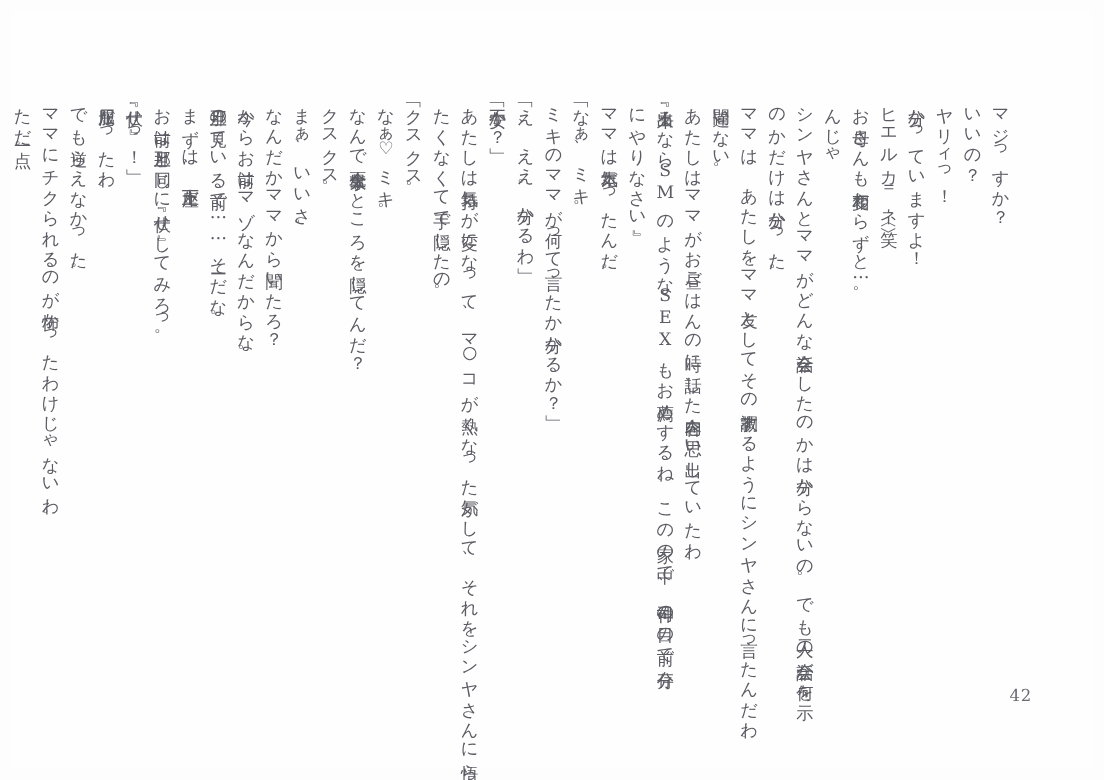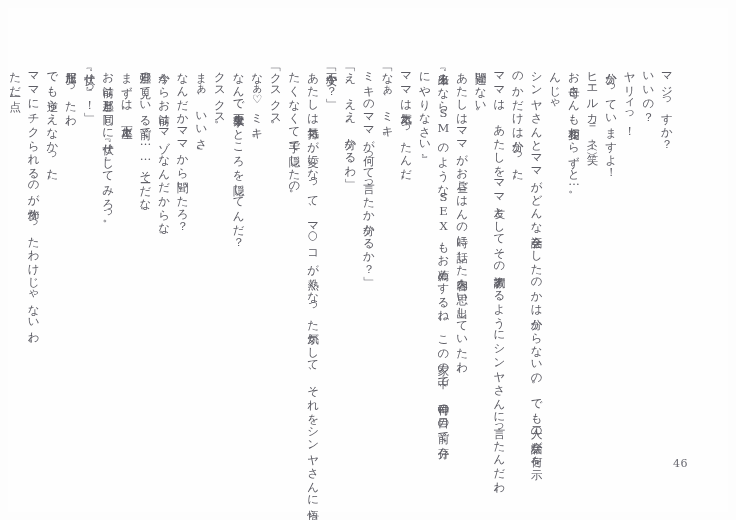--- a/index.html
+++ b/index.html
@@ -59,15 +59,15 @@
     color: #6a6a72;
     letter-spacing: 0.5px;
   }
 </style>
 </head>
 <body>
 
 <div class="page">
   <div class="paper">
     <div class="text-block" id="textBlock"><span class="line">マジっすか？</span><span class="line">いいの？</span><span class="line">ヤリィっ！</span><span class="line">分かっていますよ！</span><span class="line">ヒエルカ＝ネ〈笑〉</span><span class="line">お母さんも相変わらずと…。</span><span class="line">んじゃ</span><span class="line">シンヤさんとママがどんな会話をしたのかは分からないの。でも二人の会話が何を示</span><span class="line">のかだけは分かった。</span><span class="line">ママは　あたしをママ友としてその調教するようにシンヤさんに言ったんだわ。</span><span class="line">間違いない。</span><span class="line">あたしはママがお昼ごはんの時に話した内容を思い出していたわ。</span><span class="line">『出来るならSMのようなSEXもお薦めするね。この家の中で、伸司の目の前で存分</span><span class="line">にやりなさい』</span><span class="line">ママは本気だったんだ。</span><span class="line">「なぁ、ミキ。</span><span class="line">ミキのママが何って言ったか分かるか？」</span><span class="line">「え、ええ。分かるわ」</span><span class="line">「不安か？」</span><span class="line">あたしは気持ちが変になって、マ○コが熱くなった気がして、それをシンヤさんに悟られ</span><span class="line">たくなくて手で隠したの。</span><span class="line">「クスクス。</span><span class="line">なぁ♡ミキ。</span><span class="line">なんで今更大事なところを隠してんだ？</span><span class="line">クスクス。</span><span class="line">まぁ、いいさ。</span><span class="line">なんだかママから聞いたろ？</span><span class="line">今からお前はマゾなんだからな。</span><span class="line">旦那の見ている前で……そーだな。</span><span class="line">まずは、土下座だ。</span><span class="line">お前は旦那と同じに『伏せ』してみろっ。</span><span class="line">『伏せ』っ！」</span><span class="line">屈服だったわ。</span><span class="line">でも逆らえなかった。</span><span class="line">ママにチクられるのが怖かったわけじゃないわ。</span><span class="line">ただ一点。</span></div>
-    <div class="page-number">46</div>
+    <div class="page-number">42</div>
   </div>
 </div>
 
 </body></html>

